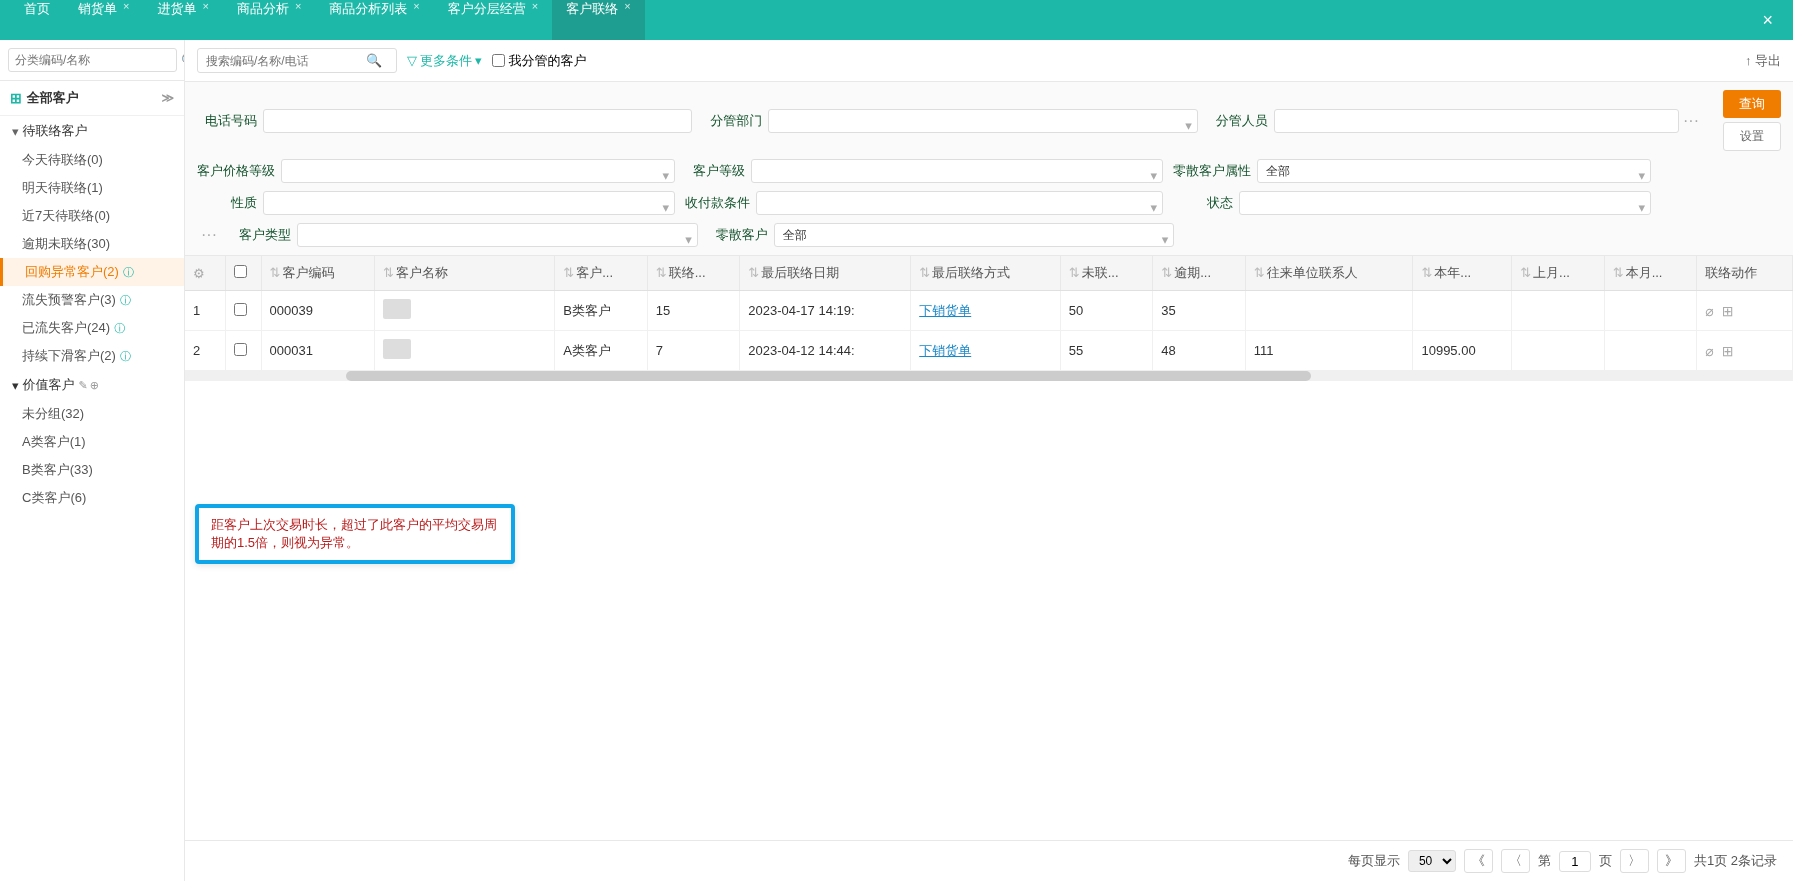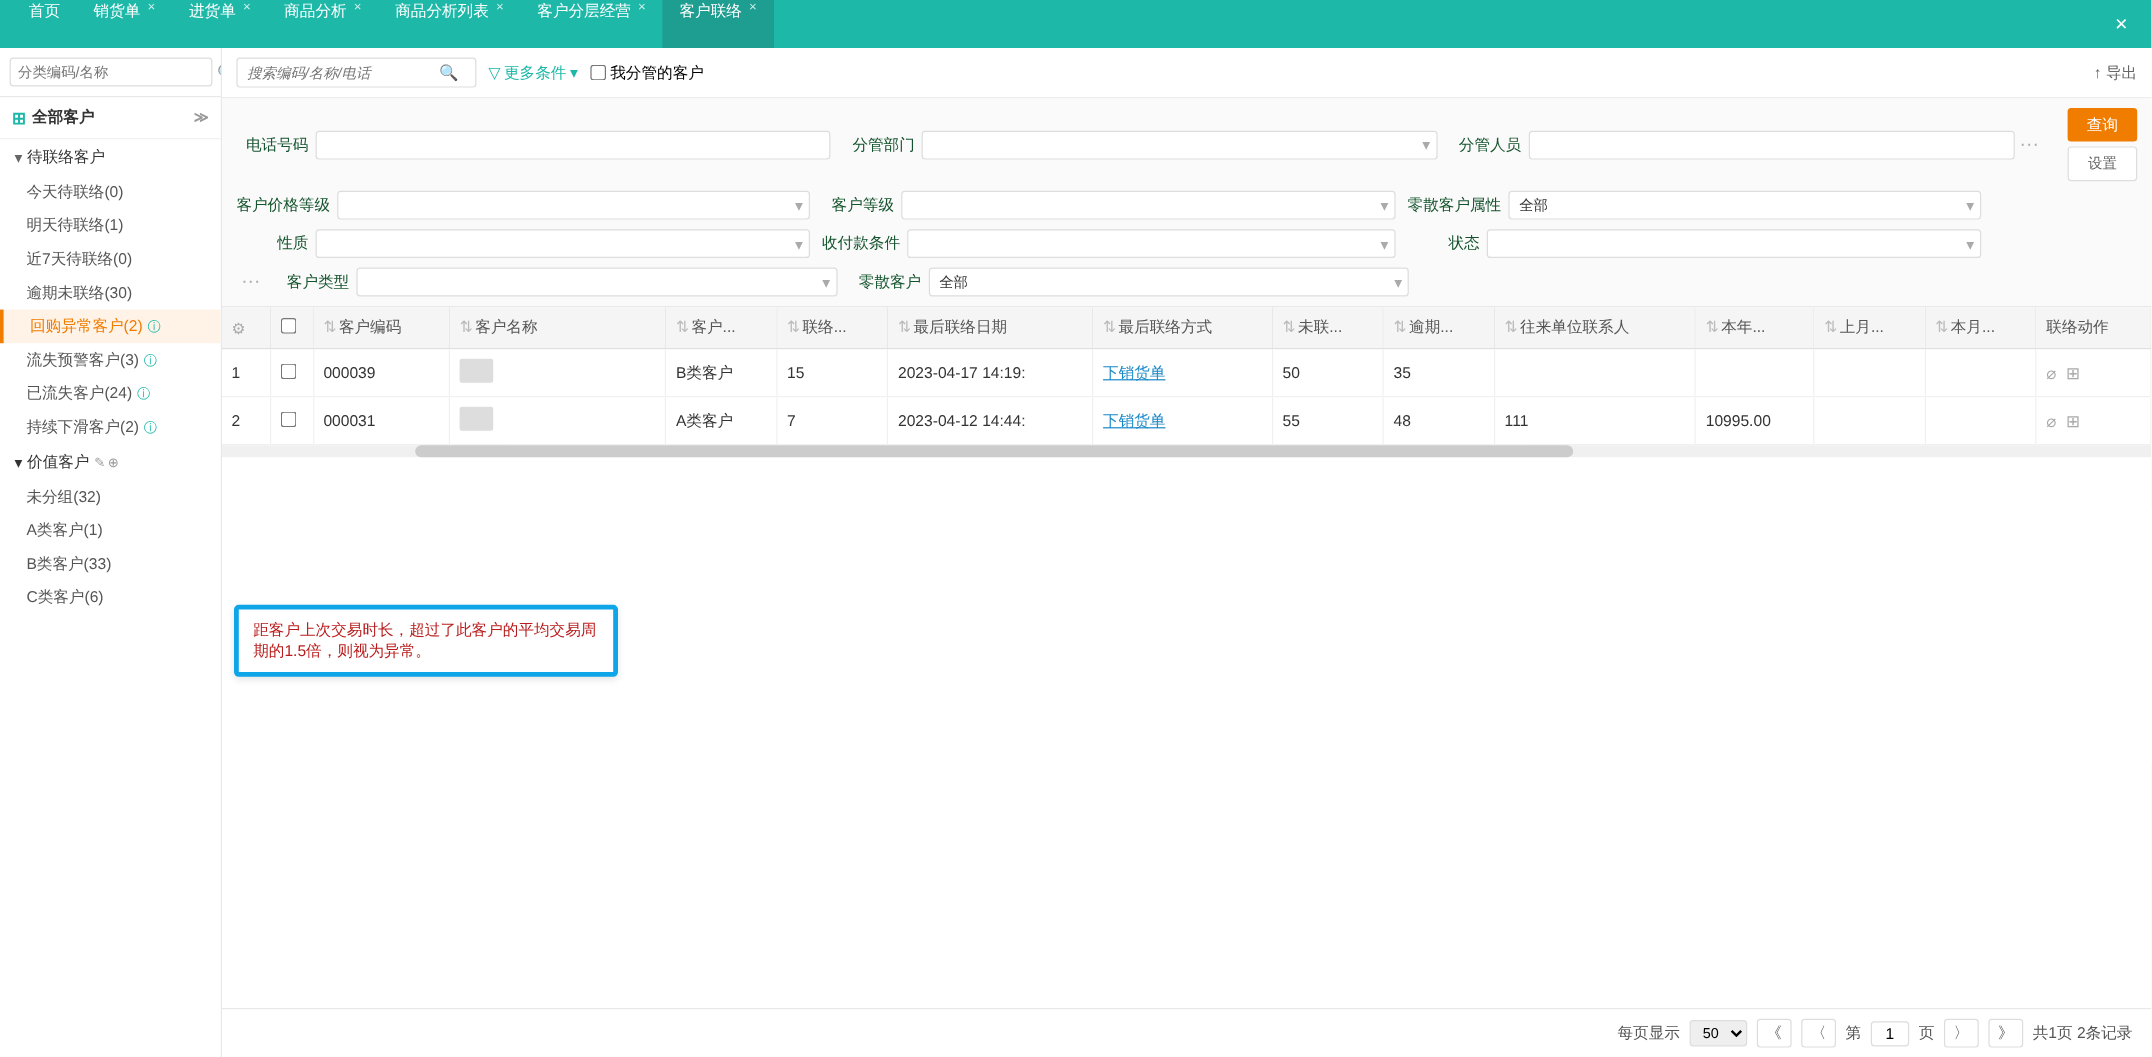--- a/index.html
+++ b/index.html
@@ -90,21 +90,21 @@
       background: white; padding: 8px 12px;
       border-bottom: 1px solid #e8e8e8;
       display: flex; align-items: center; gap: 10px; flex-wrap: wrap;
     }
     .filter-bar .search-box {
       display: flex; align-items: center;
       border: 1px solid #ddd; border-radius: 3px; padding: 4px 8px;
       min-width: 200px;
     }
     .filter-bar .search-box input {
-      border: none; outline: none; font-size: 12px; width: 160px; font-style: italic;
+      border: none; outline: none; font-size: 12px; width: 160px;
     }
     .filter-bar .more-conditions {
       color: #1db8a8; cursor: pointer; display: flex; align-items: center; gap: 3px;
     }
     .filter-bar .my-customers {
       display: flex; align-items: center; gap: 4px; cursor: pointer;
     }
     .filter-bar .my-customers input[type=checkbox] { cursor: pointer; }
     .filter-bar .export-btn {
       margin-left: auto; color: #666; cursor: pointer; font-size: 13px;
@@ -124,21 +124,21 @@
     }
     .filter-item label {
       white-space: nowrap; color: #14532d; min-width: 60px; text-align: right; margin-right: 6px;
     }
     .filter-select {
       flex: 1; border: 1px solid #ddd; border-radius: 3px;
       padding: 4px 24px 4px 8px; font-size: 12px; appearance: none;
       background: white; cursor: pointer; outline: none; color: #333;
     }
     .filter-select-wrapper {
-      position: relative; flex: 1; display: flex; align-items: center;
+      position: relative; flex: 1; display: flex; align-items: flex-end;
     }
     .filter-select-wrapper::after {
       content: '▾'; position: absolute; right: 6px; pointer-events: none; color: #aaa;
     }
     .filter-input {
       flex: 1; border: 1px solid #ddd; border-radius: 3px;
       padding: 4px 8px; font-size: 12px; outline: none;
     }
     .action-btns {
       display: flex; flex-direction: column; gap: 4px; margin-left: 10px;

